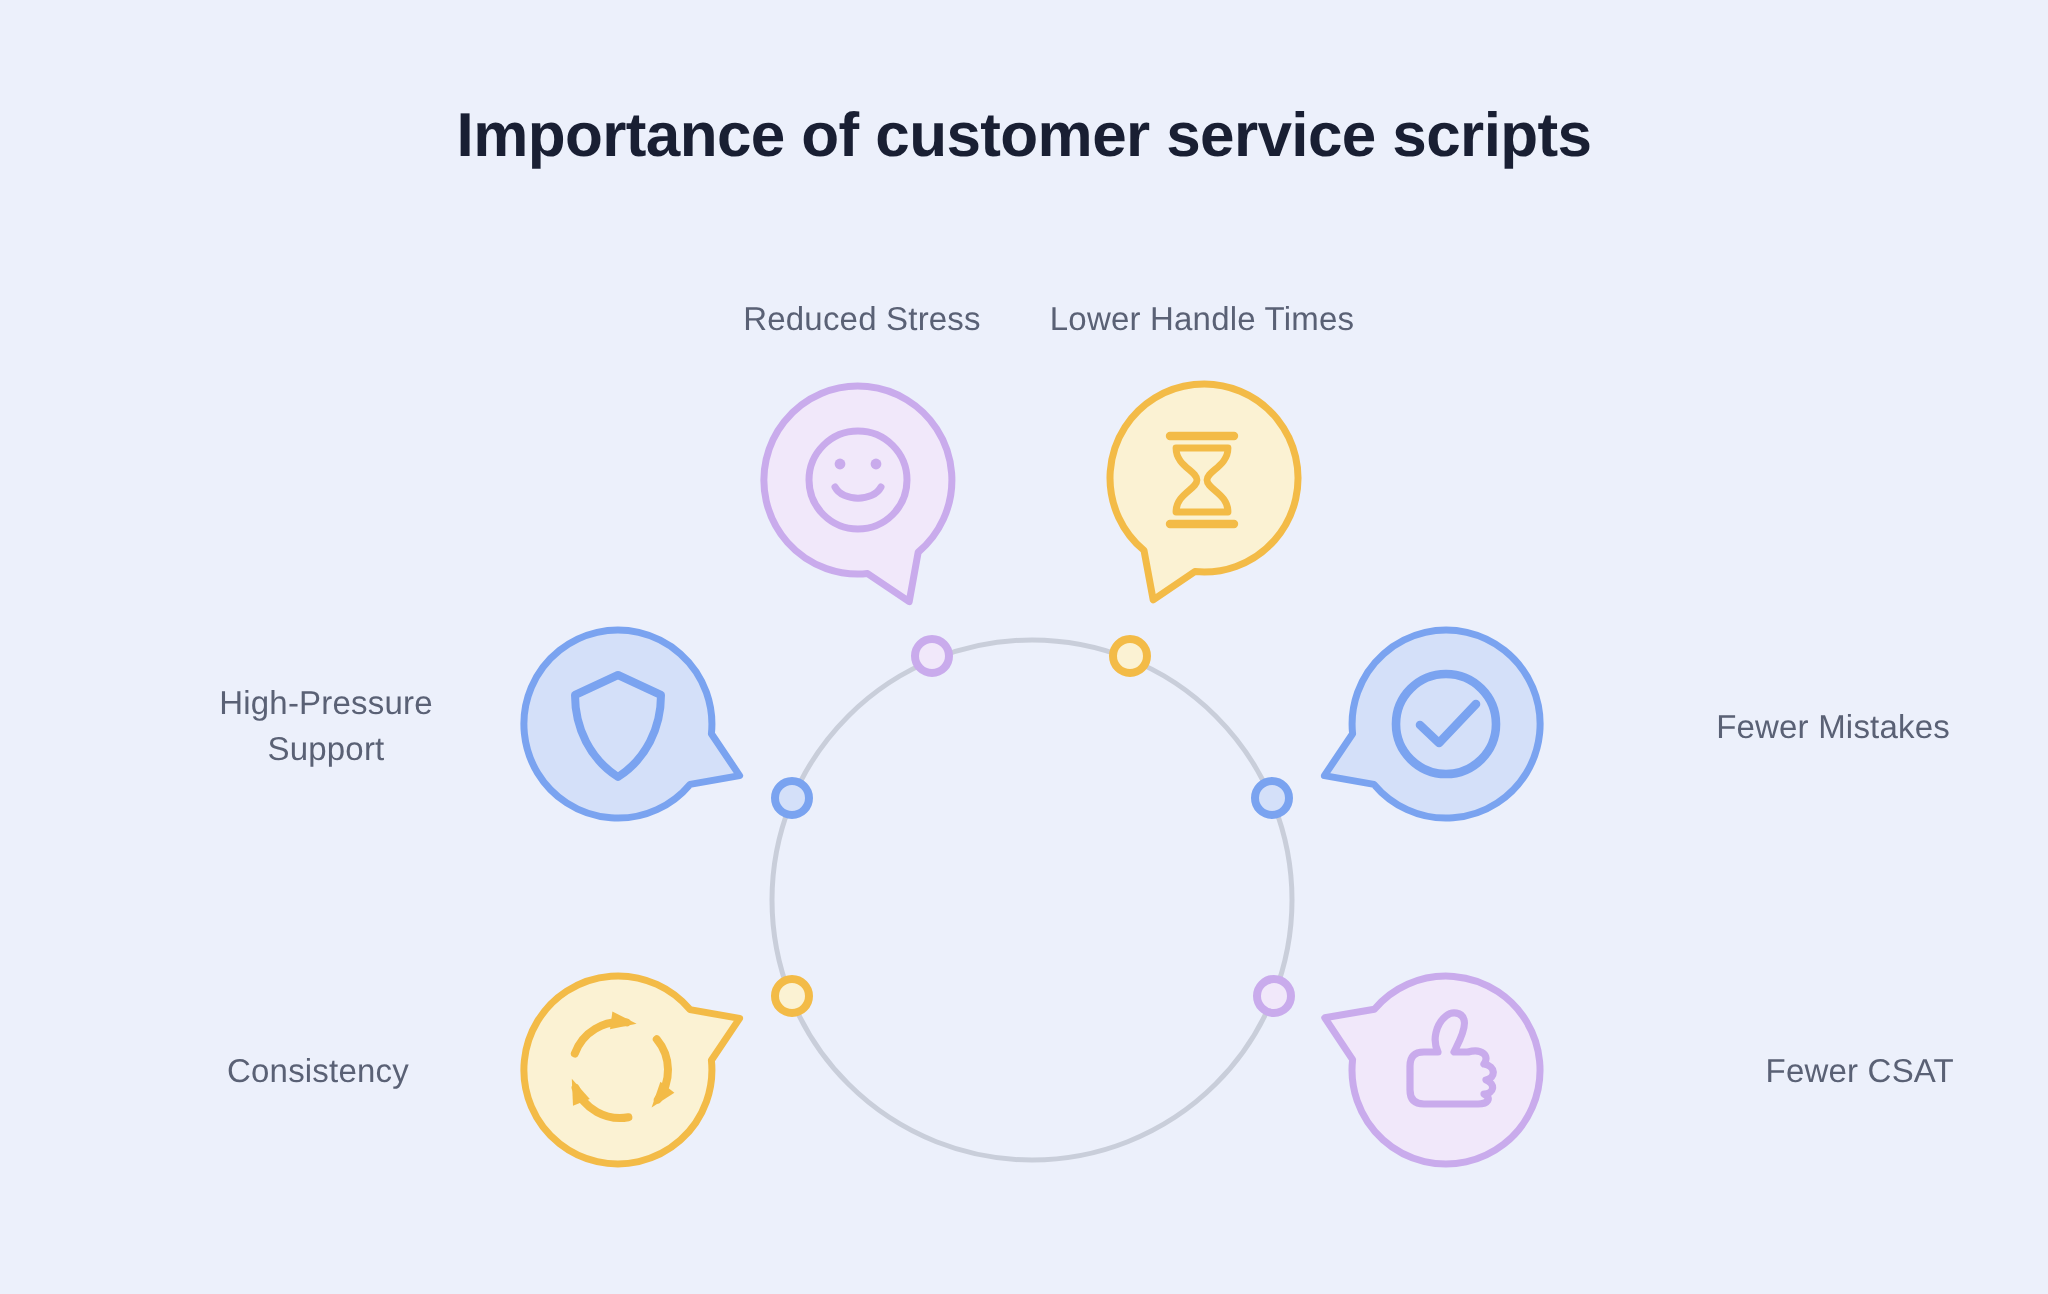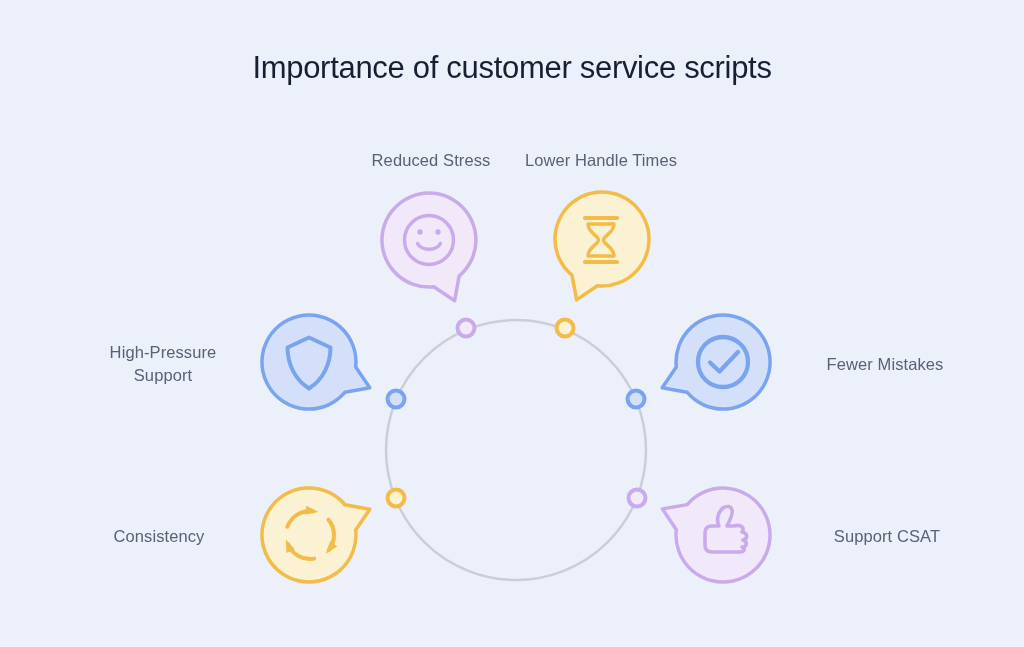--- a/index.html
+++ b/index.html
@@ -7,21 +7,21 @@
     --purple-stroke:#C9ABEC; --purple-fill:#F1E8FA;
     --yellow-stroke:#F3BB47; --yellow-fill:#FBF2D3;
     --blue-stroke:#7AA3F0;  --blue-fill:#D4E0F9;
   }
   *{margin:0;padding:0;box-sizing:border-box}
   html,body{width:1024px;height:647px;overflow:hidden}
   body{font-family:"Liberation Sans","DejaVu Sans",sans-serif;background:var(--bg)}
   .canvas{position:relative;width:1024px;height:647px;background:var(--bg)}
   .title{
     position:absolute;left:0;right:0;top:50px;text-align:center;
-    font-size:31px;font-weight:normal;letter-spacing:-0.3px;color:var(--title-color);
+    font-size:31px;font-weight:bold;letter-spacing:-0.3px;color:var(--title-color);
   }
   svg.diagram{position:absolute;left:0;top:0}
   .ring{fill:none;stroke:var(--ring-stroke);stroke-width:2.5}
   .bubble-shape{stroke-width:3.5;stroke-linejoin:round}
   .purple .bubble-shape{fill:var(--purple-fill);stroke:var(--purple-stroke)}
   .yellow .bubble-shape{fill:var(--yellow-fill);stroke:var(--yellow-stroke)}
   .blue   .bubble-shape{fill:var(--blue-fill);stroke:var(--blue-stroke)}
   .icon-stroke{fill:none;stroke-linecap:round;stroke-linejoin:round}
   .purple .icon-stroke{stroke:var(--purple-stroke)}
   .yellow .icon-stroke{stroke:var(--yellow-stroke)}
@@ -31,21 +31,21 @@
   .dot{stroke-width:4}
   .dot.purple{fill:var(--purple-fill);stroke:var(--purple-stroke)}
   .dot.yellow{fill:var(--yellow-fill);stroke:var(--yellow-stroke)}
   .dot.blue{fill:var(--blue-fill);stroke:var(--blue-stroke)}
   .label{
     position:absolute;font-size:16.5px;line-height:23px;color:var(--label-color);
     letter-spacing:0.1px;
   }
   .label.c{text-align:center}
   .label.r{text-align:center}
-  .label.l{text-align:center}
+  .label.l{text-align:right}
 </style>
 </head>
 <body>
 
 <div class="canvas">
 
   <h1 class="title">Importance of customer service scripts</h1>
 
   <svg class="diagram" width="1024" height="647" viewBox="0 0 1024 647">
 
@@ -116,14 +116,14 @@
                  C 22 9 21 14 16 14 C 20 16 18 19 13 19 Z"></path>
       </g>
     </g>
   </svg>
 
   <div class="label c" style="left:331px;top:149px;width:200px">Reduced Stress</div>
   <div class="label c" style="left:481px;top:149px;width:240px">Lower Handle Times</div>
   <div class="label r" style="left:88px;top:341px;width:150px">High-Pressure Support</div>
   <div class="label l" style="left:795px;top:353px;width:180px">Fewer Mistakes</div>
   <div class="label r" style="left:84px;top:525px;width:150px">Consistency</div>
-  <div class="label l" style="left:797px;top:525px;width:180px">Support CSAT</div>
+  <div class="label l" style="left:797px;top:525px;width:180px">Fewer CSAT</div>
 </div>
 
 </body></html>

